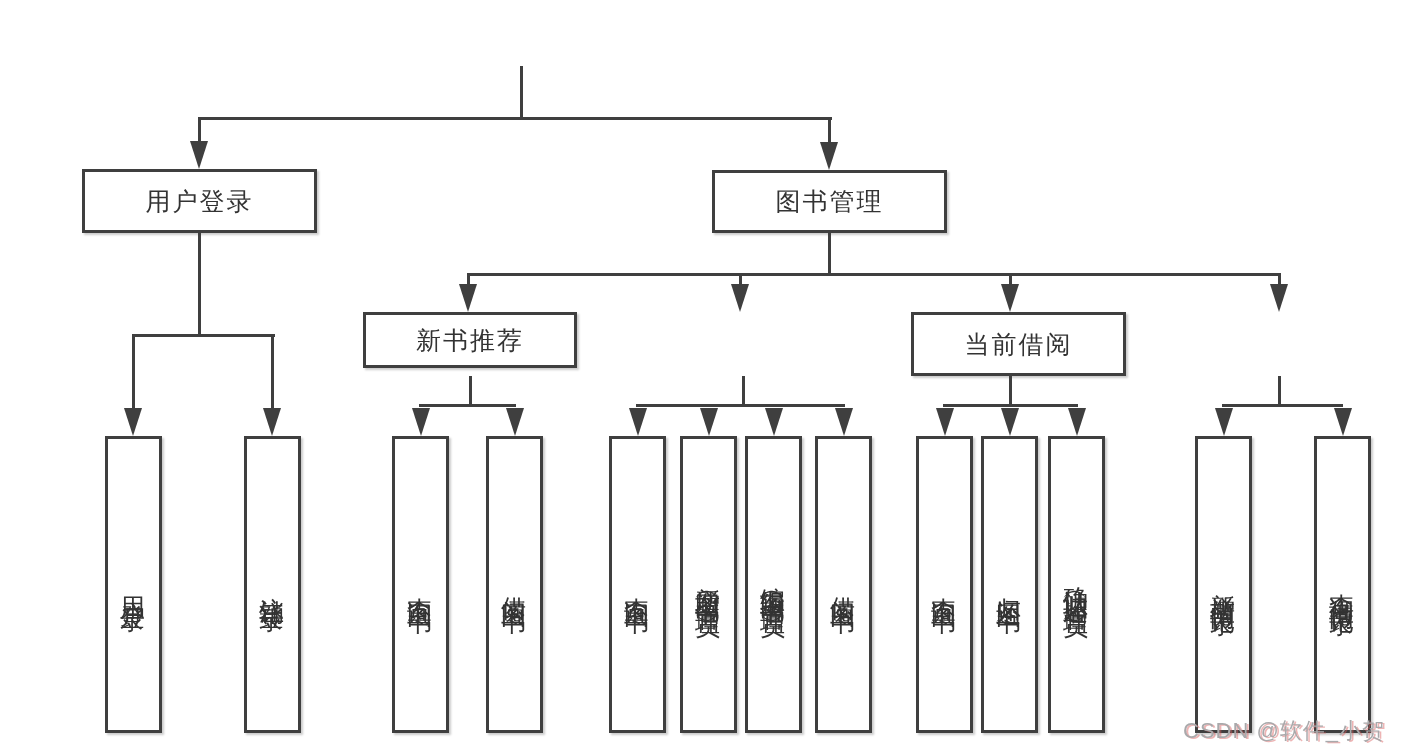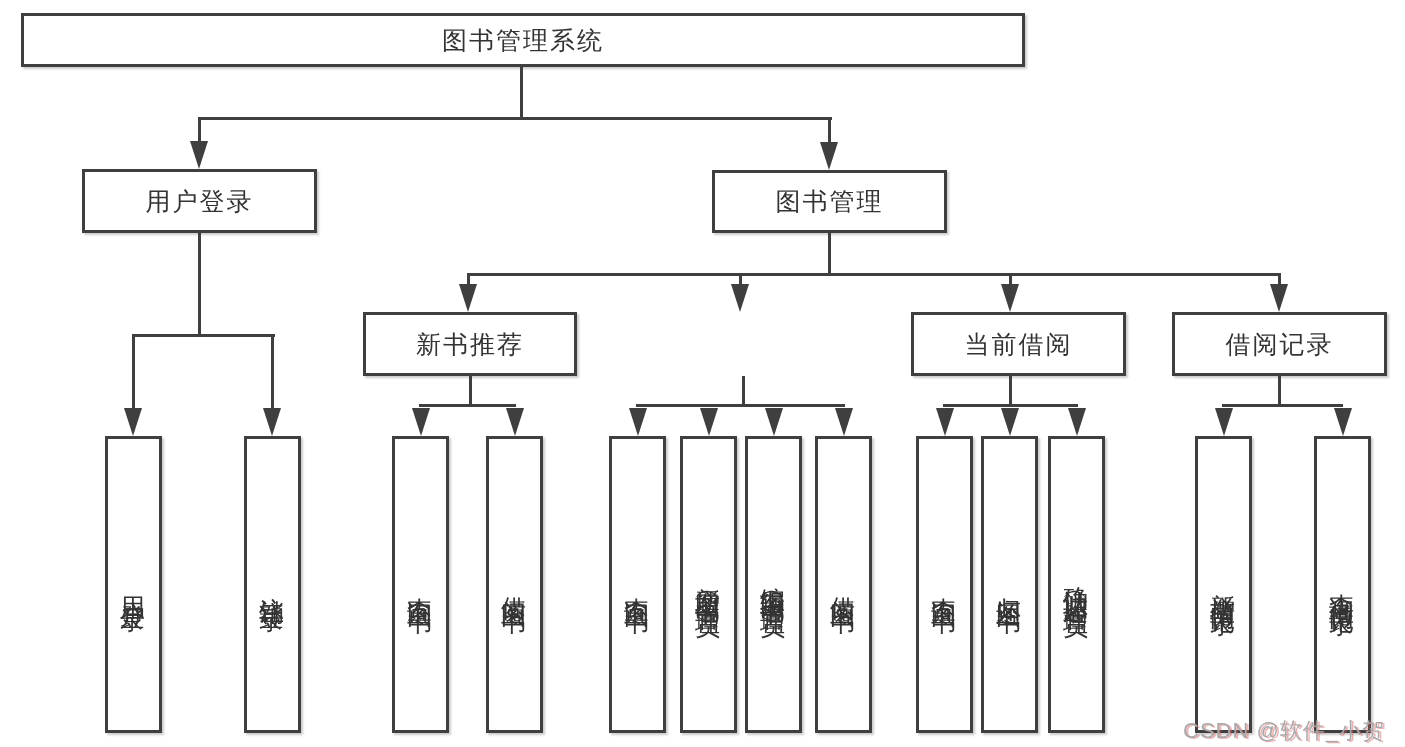--- a/index.html
+++ b/index.html
@@ -29,23 +29,20 @@
     position:absolute; left:1183px; top:716px; font-size:22px;
     color:#a9a9ab; text-shadow:2px 1px 0 rgba(214,88,88,0.45);
     letter-spacing:1px; z-index:5;
   }
 </style>
 </head>
 <body>
 
 <div class="stage">
 
-  <div class="box" style="left:21px; top:13px; width:1004px; height:54px;">
-    <span>图书管理系统</span>
-  </div>
 
   <div class="v" style="left:520px; top:66px; height:53px;"></div>
   <div class="h" style="left:198px; top:117px; width:634px;"></div>
   <div class="v" style="left:198px; top:117px; height:26px;"></div>
   <div class="a" style="left:190px; top:141px;"></div>
   <div class="v" style="left:828px; top:117px; height:26px;"></div>
   <div class="a" style="left:820px; top:142px;"></div>
 
   <div class="box" style="left:82px; top:169px; width:235px; height:64px;">
     <span>用户登录</span>
@@ -65,28 +62,25 @@
   <div class="h" style="left:467px; top:273px; width:814px;"></div>
   <div class="v" style="left:467px; top:273px; height:14px;"></div>
   <div class="a" style="left:459px; top:284px;"></div>
   <div class="v" style="left:739px; top:273px; height:14px;"></div>
   <div class="a" style="left:731px; top:284px;"></div>
   <div class="v" style="left:1009px; top:273px; height:14px;"></div>
   <div class="a" style="left:1001px; top:284px;"></div>
   <div class="v" style="left:1278px; top:273px; height:14px;"></div>
   <div class="a" style="left:1270px; top:284px;"></div>
 
-  <div class="box" style="left:363px; top:312px; width:214px; height:64px;">
+  <div class="box" style="left:363px; top:312px; width:214px; height:56px;">
     <span>新书推荐</span>
   </div>
   <div class="box" style="left:903px; top:312px; width:215px; height:64px;margin-left:8px;">
     <span>当前借阅</span>
-  </div>
-  <div class="box" style="left:1172px; top:312px; width:215px; height:64px;">
-    <span>借阅记录</span>
   </div>
 
   <div class="v" style="left:469px; top:376px; height:31px;"></div>
   <div class="h" style="left:419px; top:404px; width:97px;"></div>
   <div class="v" style="left:742px; top:376px; height:31px;"></div>
   <div class="h" style="left:636px; top:404px; width:209px;"></div>
   <div class="v" style="left:1009px; top:376px; height:31px;"></div>
   <div class="h" style="left:943px; top:404px; width:135px;"></div>
   <div class="v" style="left:1278px; top:376px; height:31px;"></div>
   <div class="h" style="left:1222px; top:404px; width:121px;"></div>

